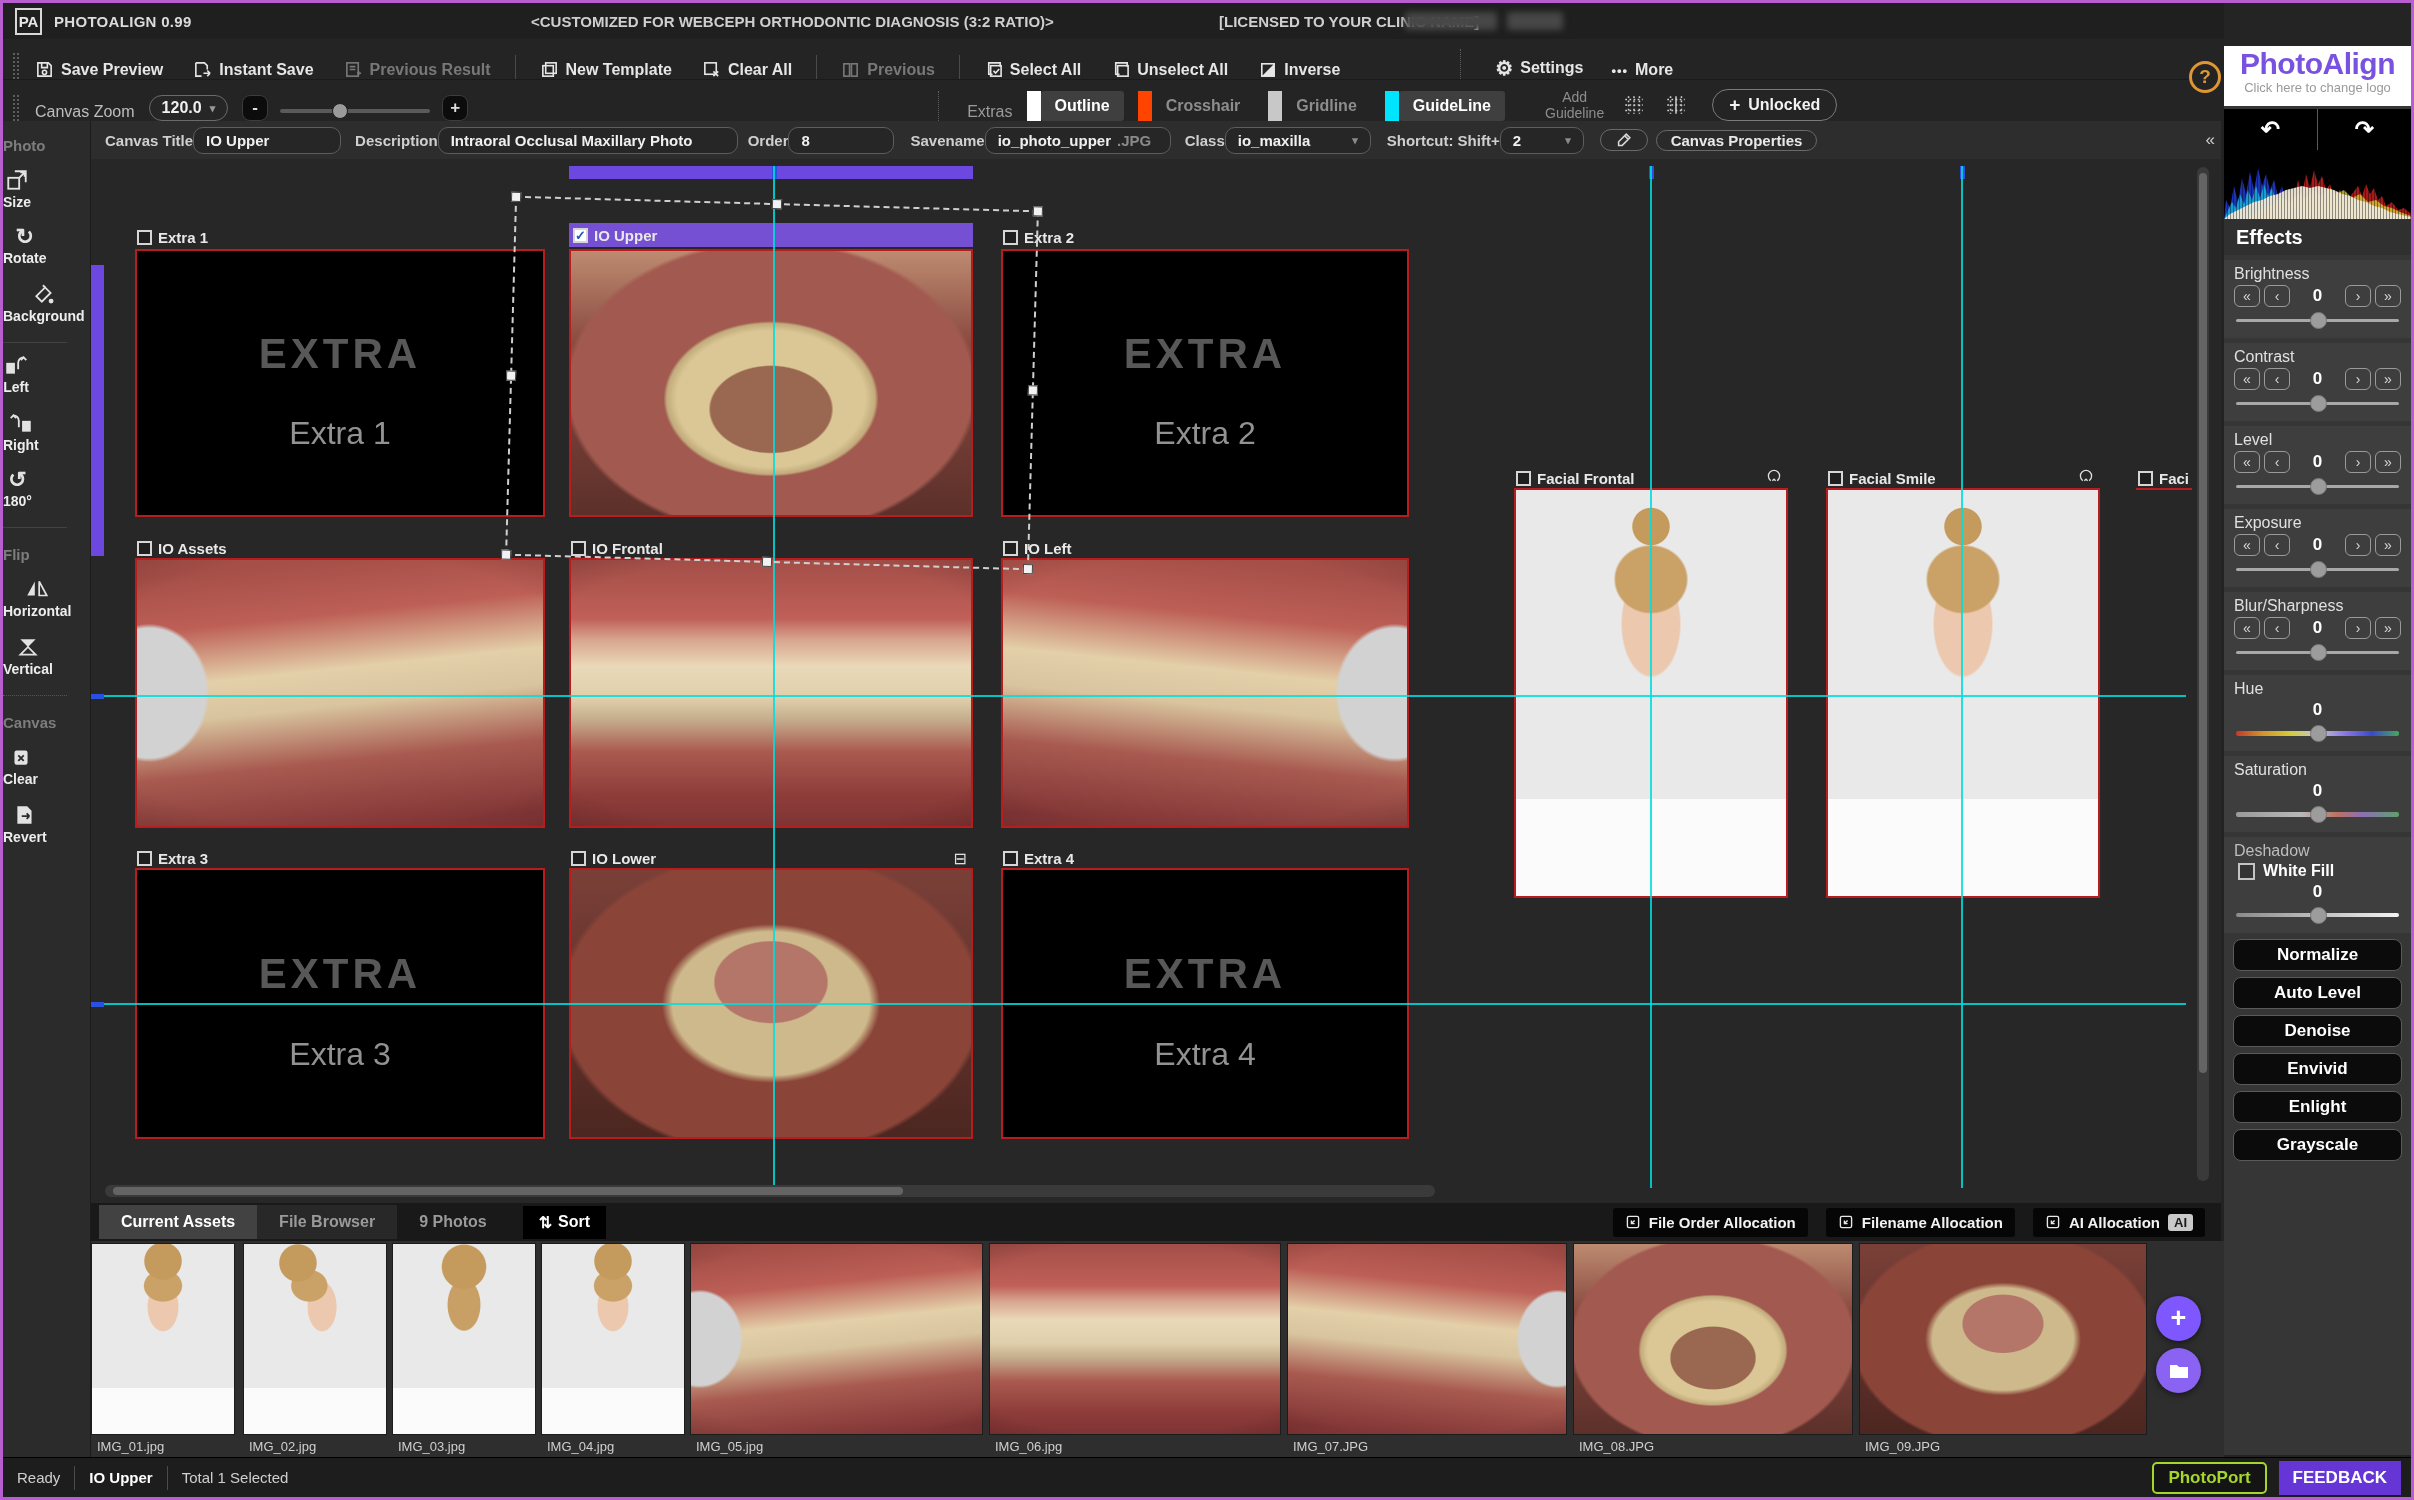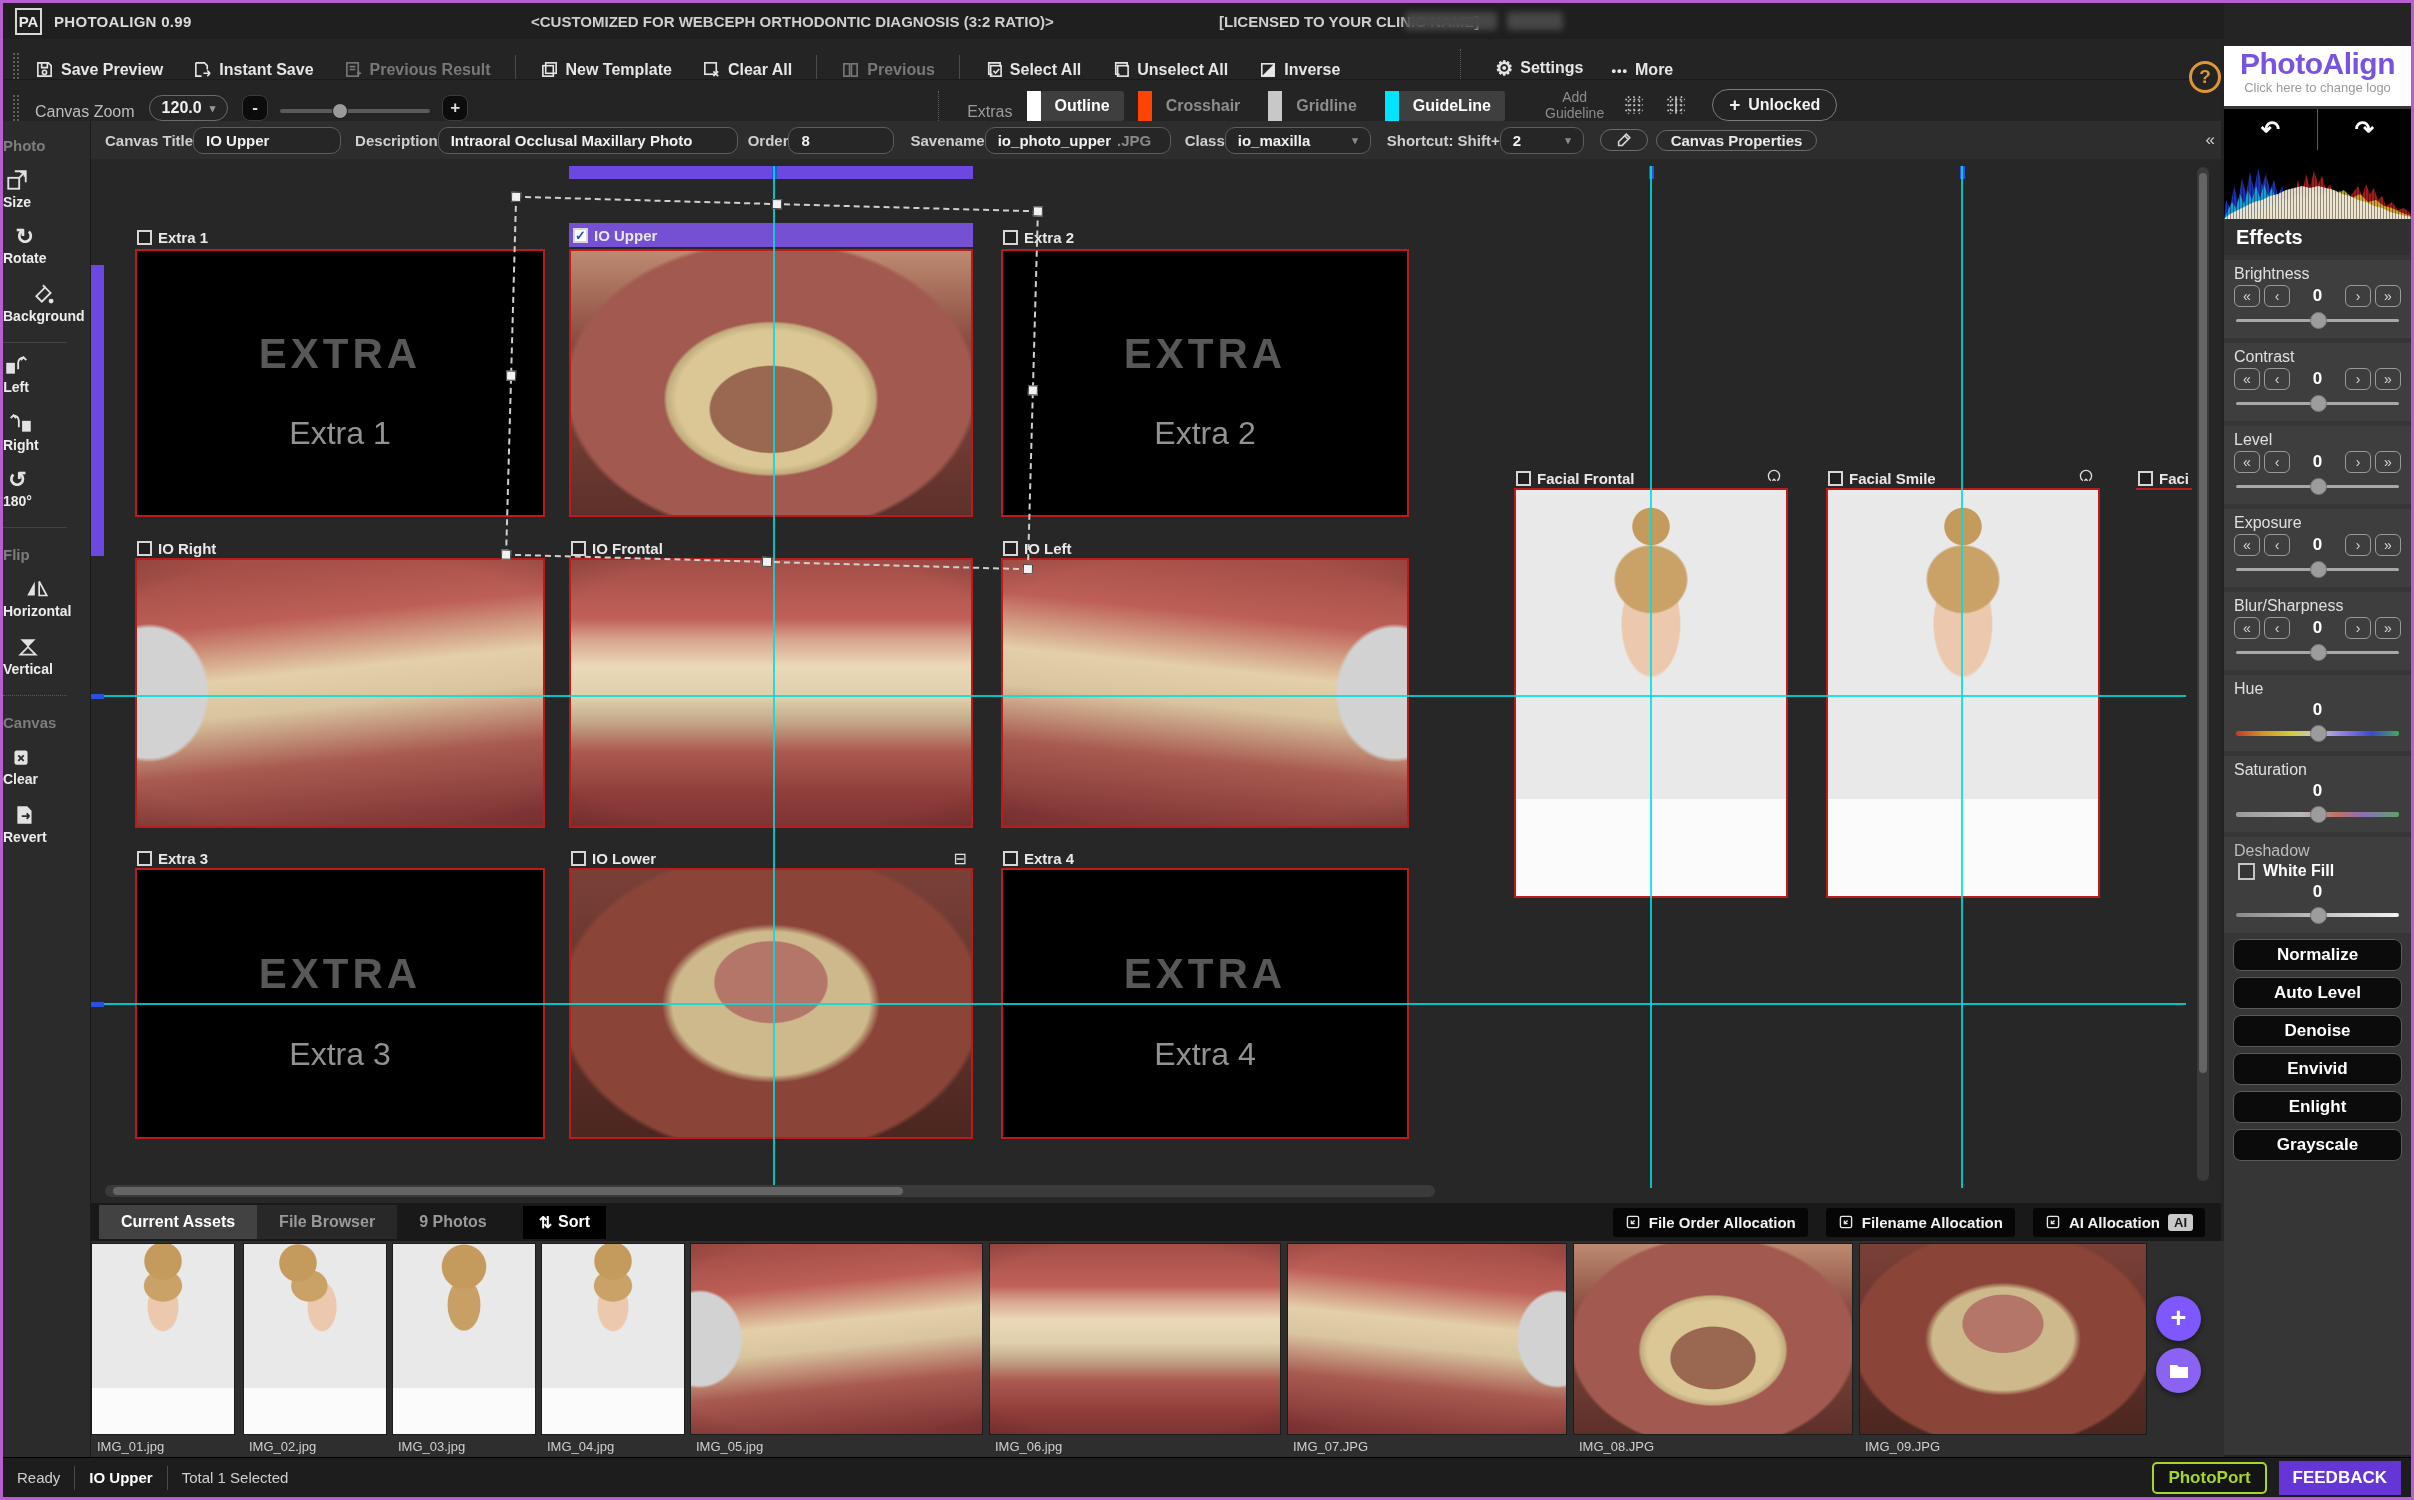--- a/index.html
+++ b/index.html
@@ -501,21 +501,21 @@
         </div>
       <div class="cell-photo extra-body" style="top:24px;height:268px">
         <div class="x-mark">EXTRA</div>
         <div class="x-cap">Extra 2</div>
       </div>
     </div>
 
     <div class="cell" style="left:44px;top:377px;width:410px">
       <div class="cell-head">
           <span class="cb"></span>
-          <span class="cell-label">IO Right</span>
+          <span class="cell-label">IO Assets</span>
         </div>
       <div class="cell-photo ph-teeth-right" style="top:22px;height:270px"></div>
     </div>
     <div class="cell" style="left:478px;top:377px;width:404px">
       <div class="cell-head">
           <span class="cb"></span>
           <span class="cell-label">IO Frontal</span>
         </div>
       <div class="cell-photo ph-teeth-front" style="top:22px;height:270px"></div>
     </div>

